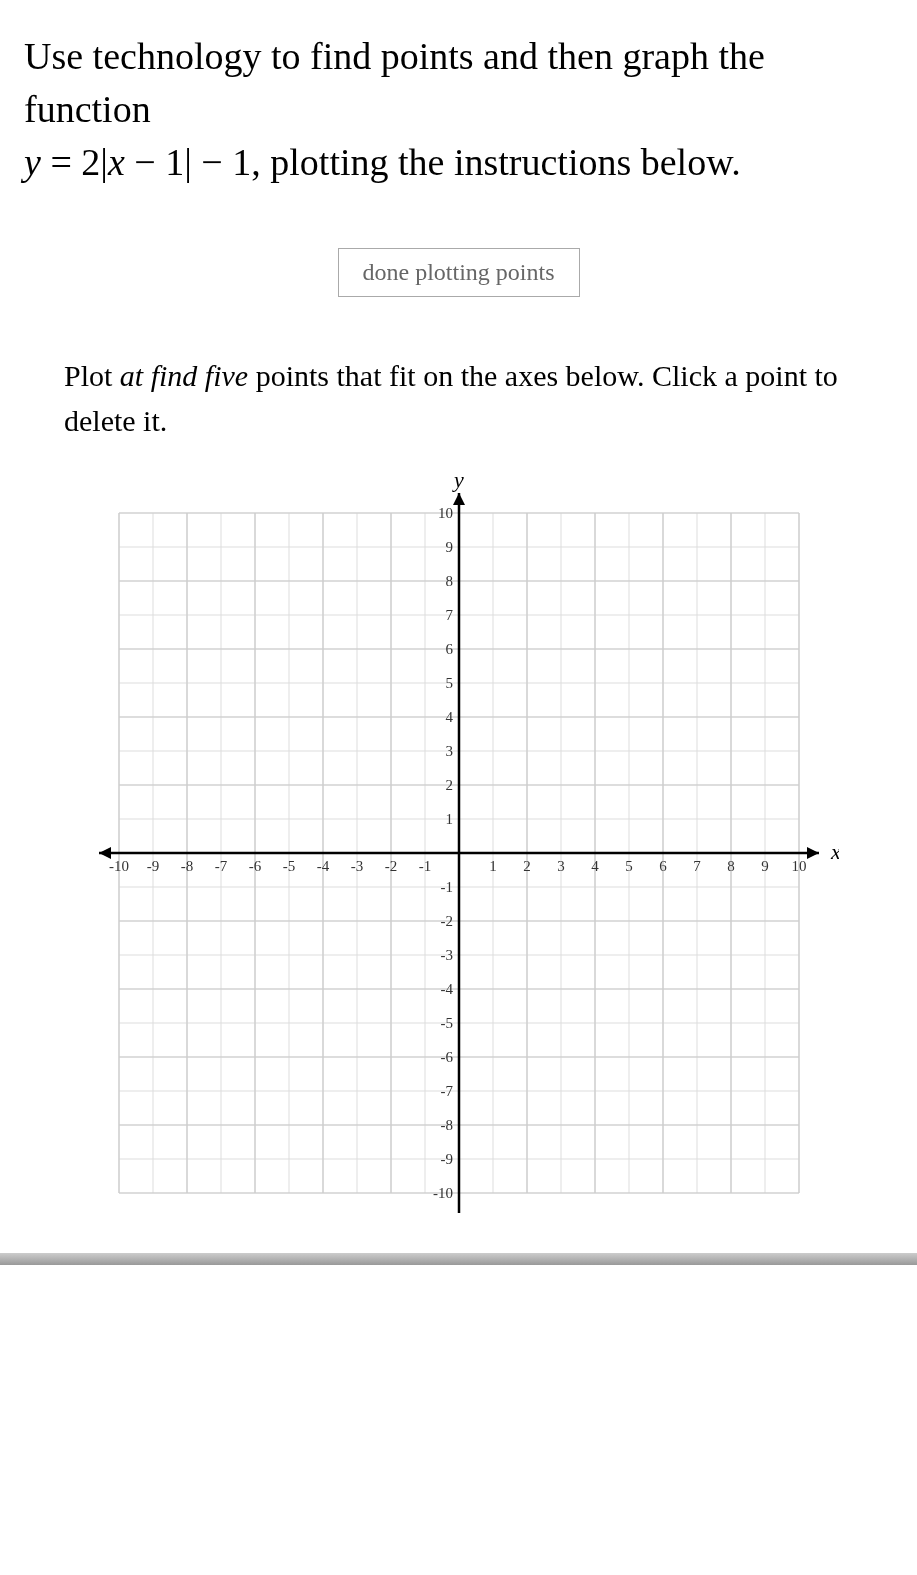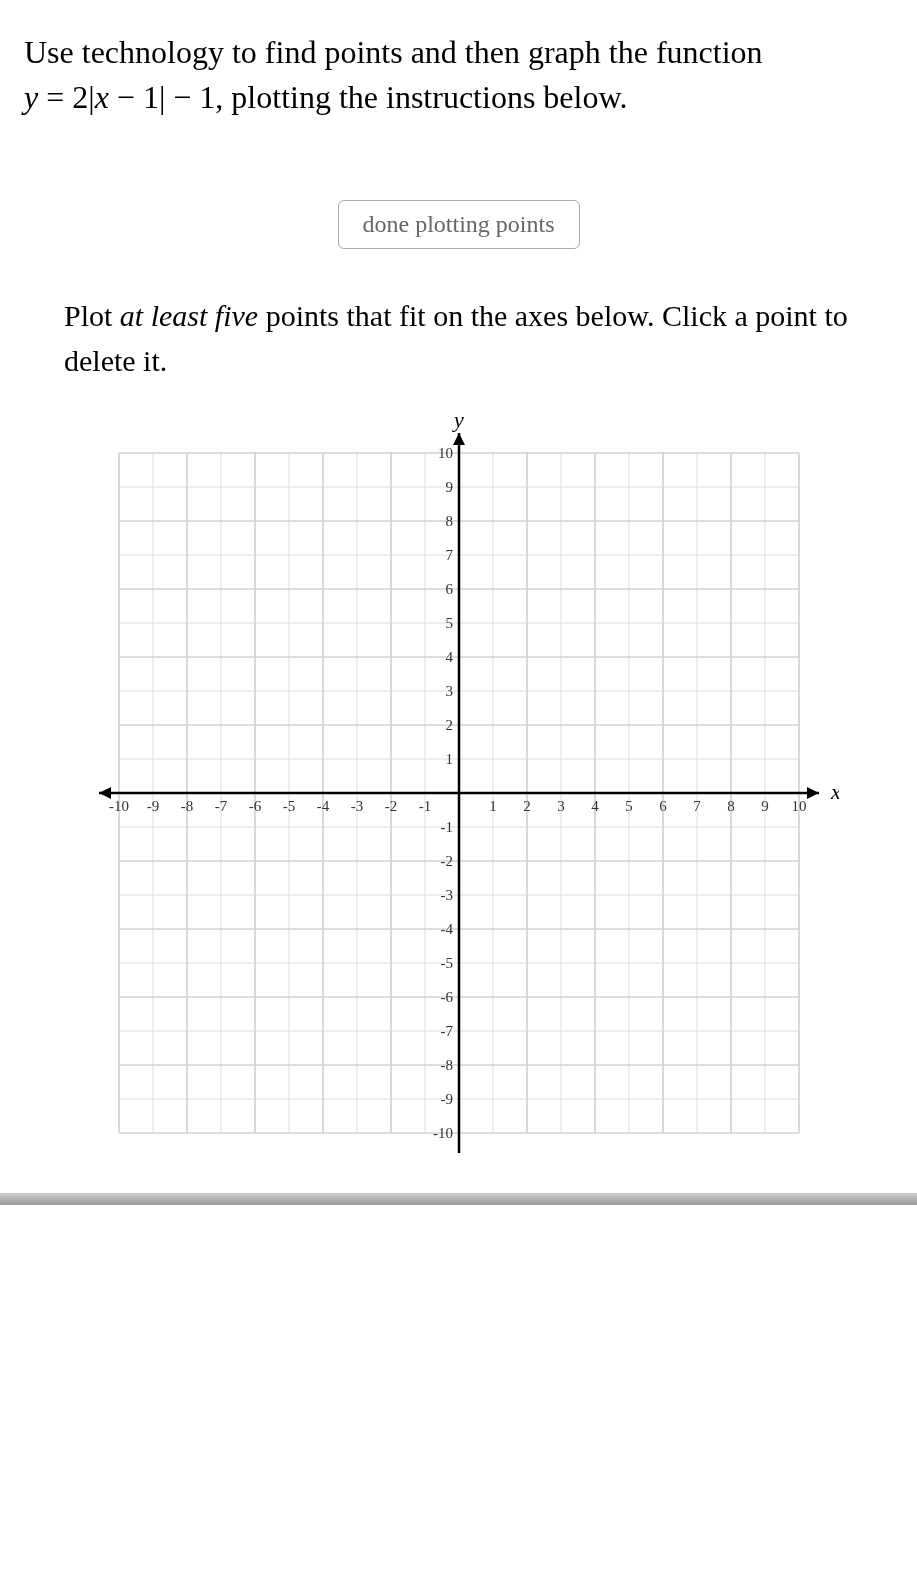--- a/index.html
+++ b/index.html
@@ -6,38 +6,38 @@
   body {
     margin: 0;
     font-family: Georgia, 'Times New Roman', serif;
     background: #fff;
     color: #000;
     padding: 0;
     width: 917px;
   }
   .content { padding: 30px 24px 20px 24px; }
   .prompt {
-    font-size: 32px;
+    font-size: 38px;
     line-height: 1.4;
-    margin-bottom: 80px;
+    margin-bottom: 58px;
   }
   .math-var { font-style: italic; font-family: 'Times New Roman', serif; }
   .math-eq { font-family: 'Times New Roman', serif; }
   .center { text-align: center; }
   .done-btn {
     display: inline-block;
     border: 1.5px solid #aaa;
-    border-radius: 6px;
+    border-radius: 0;
     padding: 10px 24px;
     font-size: 24px;
     color: #666;
     font-family: Georgia, serif;
     background: #fff;
     cursor: pointer;
-    margin-bottom: 44px;
+    margin-bottom: 56px;
   }
   .instructions {
     font-size: 30px;
     line-height: 1.5;
     padding: 0 40px;
     margin-bottom: 30px;
   }
   .instructions em { font-style: italic; }
   .graph-wrap {
     position: relative;
@@ -72,21 +72,21 @@
     <br>
     <span class="math-eq">
       <span class="math-var">y</span><span> = 2|</span><span class="math-var">x</span><span> − 1| − 1</span></span><span>, plotting the instructions below.</span>
   </div>
 
   <div class="center">
     <button class="done-btn">done plotting points</button>
   </div>
 
   <div class="instructions">
-    <span>Plot </span><em>at least five</em><span> points that fit on the axes below. Click a point to delete it.</span>
+    <span>Plot </span><em>at find five</em><span> points that fit on the axes below. Click a point to delete it.</span>
   </div>
 
   <div class="graph-wrap">
     <svg width="760" height="760" viewBox="0 0 760 760">
 
       <g>
 
         <g stroke="#ddd" stroke-width="1">
 
           <line x1="40" y1="40" x2="40" y2="720"></line>

